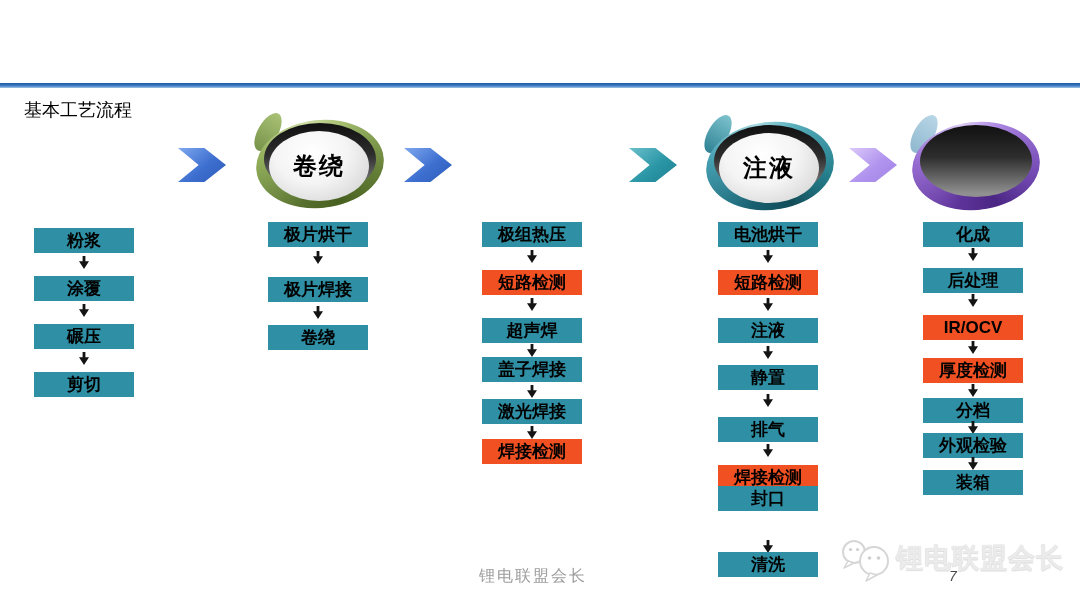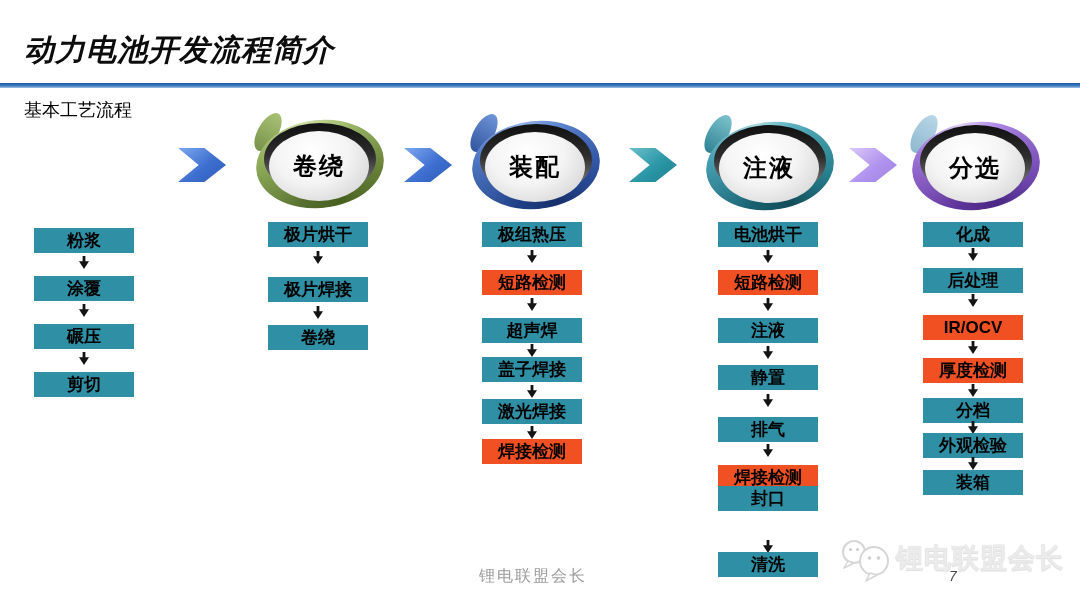--- a/index.html
+++ b/index.html
@@ -97,47 +97,39 @@
   .pagenum {
     position:absolute; left:949px; top:568px; font-size:14px;
     font-style:italic; color:#474747; z-index:5;
   }
 </style>
 </head>
 <body>
 
 <div class="slide">
 
-  <div class="title">动力电池开发流程简介</div>
   <div class="rule"></div>
   <div class="subtitle">基本工艺流程</div>
 
   <div class="disc g-green" style="left:256px;top:120px">
     <div class="tail"></div>
     <div class="ring"></div>
     <div class="dark"></div>
     <div class="face">卷绕</div>
   </div>
-  <div class="disc g-blue" style="left:472px;top:121px">
-    <div class="tail"></div>
-    <div class="ring"></div>
-    <div class="dark"></div>
-    <div class="face">装配</div>
-  </div>
   <div class="disc g-teal" style="left:706px;top:122px">
     <div class="tail"></div>
     <div class="ring"></div>
     <div class="dark"></div>
     <div class="face">注液</div>
   </div>
   <div class="disc g-purple" style="left:912px;top:122px">
     <div class="tail"></div>
     <div class="ring"></div>
     <div class="dark"></div>
-    <div class="face">分选</div>
   </div>
 
   <div class="chev chev-blue" style="left:178px;top:148px"></div>
   <div class="chev chev-blue" style="left:404px;top:148px"></div>
   <div class="chev chev-teal" style="left:629px;top:148px"></div>
   <div class="chev chev-purple" style="left:849px;top:148px"></div>
 
   <div class="step" style="left:34px;top:228px">粉浆</div>
   <div class="darr" style="left:79px;top:256px"></div>
   <div class="step" style="left:34px;top:276px">涂覆</div>

